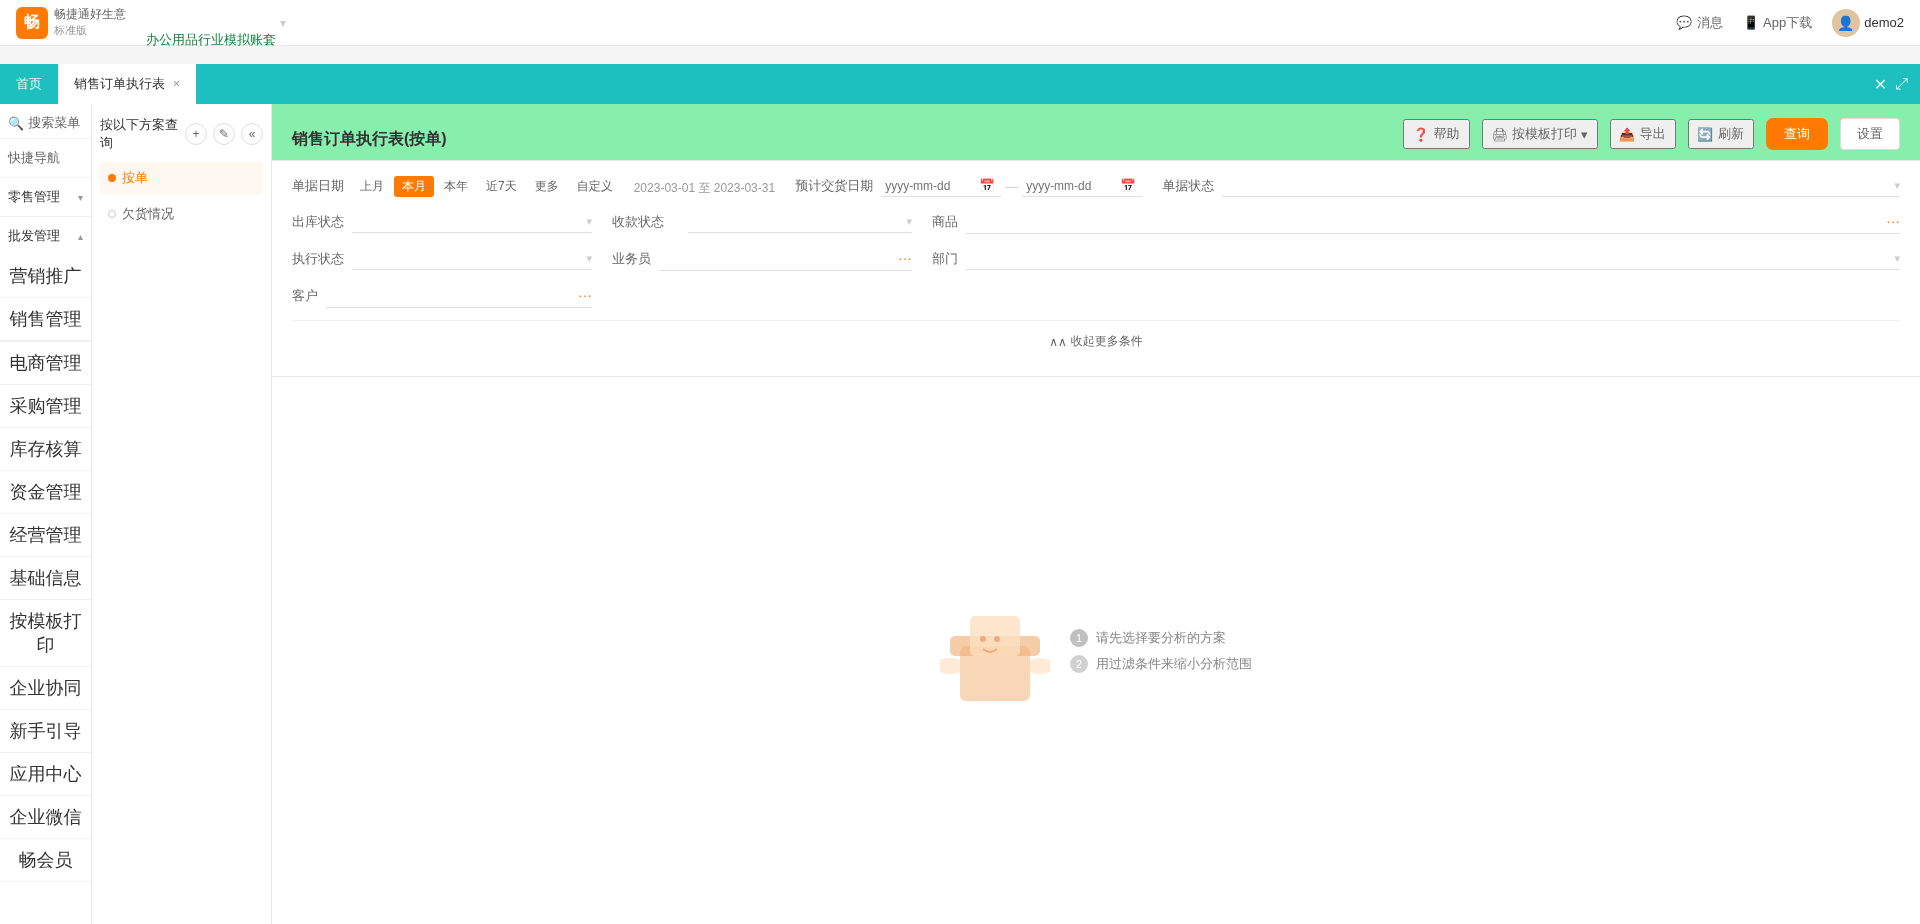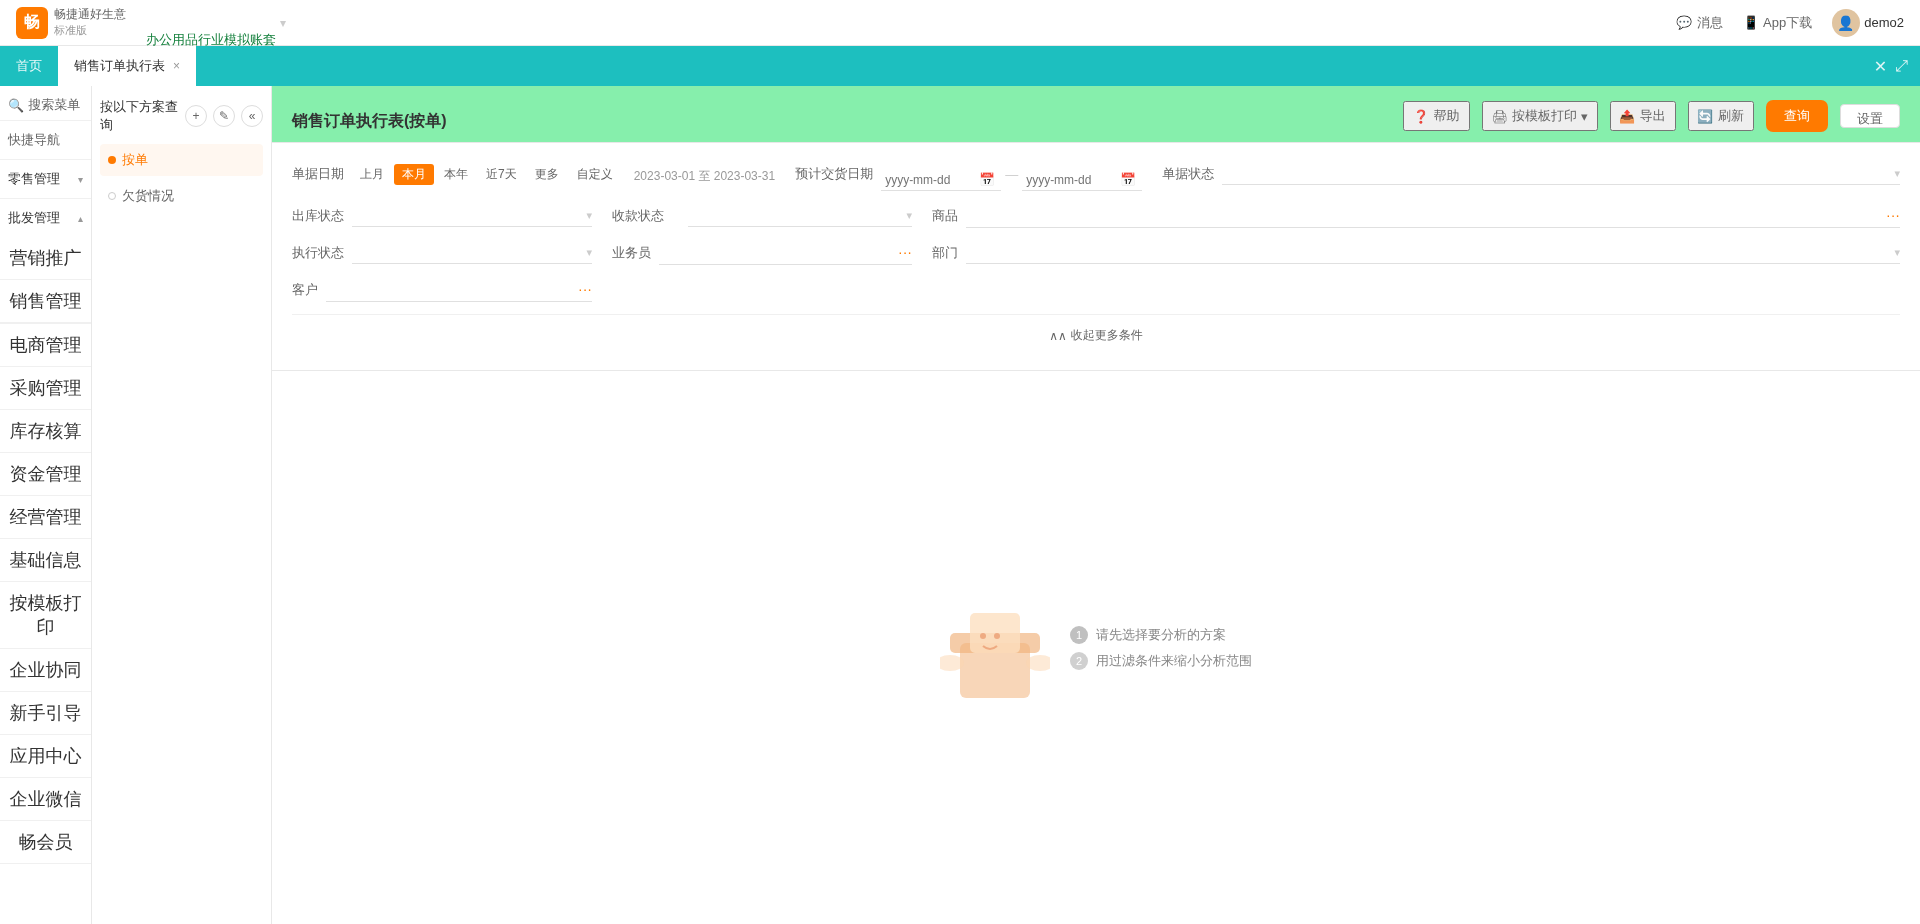--- a/index.html
+++ b/index.html
@@ -29,20 +29,21 @@
     .user-avatar { width: 28px; height: 28px; border-radius: 50%; background: #e0c4a0; display: flex; align-items: center; justify-content: center; overflow: hidden; }
     .user-name { font-size: 13px; color: #333; }
 
     
     .tab-bar {
       height: 40px;
       background: #1dbfbf;
       display: flex;
       align-items: center;
       padding: 0 0 0 0;
+      margin-top: 18px;
     }
     .tab-item {
       height: 40px;
       padding: 0 16px;
       display: flex;
       align-items: center;
       gap: 6px;
       font-size: 13px;
       cursor: pointer;
       color: rgba(255,255,255,0.85);
@@ -193,21 +194,21 @@
     .btn-primary {
       background: #ff7a00; color: #fff; border: none;
       padding: 6px 18px; border-radius: 7px;
       font-size: 13px; cursor: pointer;
       height: 32px;
     }
     .btn-secondary {
       background: #fff; color: #666; border: 1px solid #ddd;
       padding: 5px 16px; border-radius: 4px;
       font-size: 13px; cursor: pointer;
-      height: 24px;
+      height: 32px;
     }
 
     
     .filter-area {
       background: #fff;
       padding: 14px 20px;
       border-bottom: 1px solid #e8e8e8;
     }
     .filter-row {
       display: flex;
@@ -246,21 +247,20 @@
     .date-range {
       display: flex; align-items: center; gap: 4px;
       flex: 1;
     }
     .date-input-wrap {
       display: flex; align-items: flex-end;
       border-bottom: 1px solid #e0e0e0;
       padding: 3px 4px;
       gap: 4px;
       min-width: 120px;
-      margin-top: 12px;
     }
     .date-input-wrap input {
       border: none; outline: none; font-size: 12px; color: #aaa;
       background: transparent; width: 90px;
     }
     .date-sep { color: #ccc; }
     .cal-icon { color: #ff7a00; font-size: 13px; cursor: pointer; }
 
     .collapse-row {
       display: flex; justify-content: center; align-items: center;

